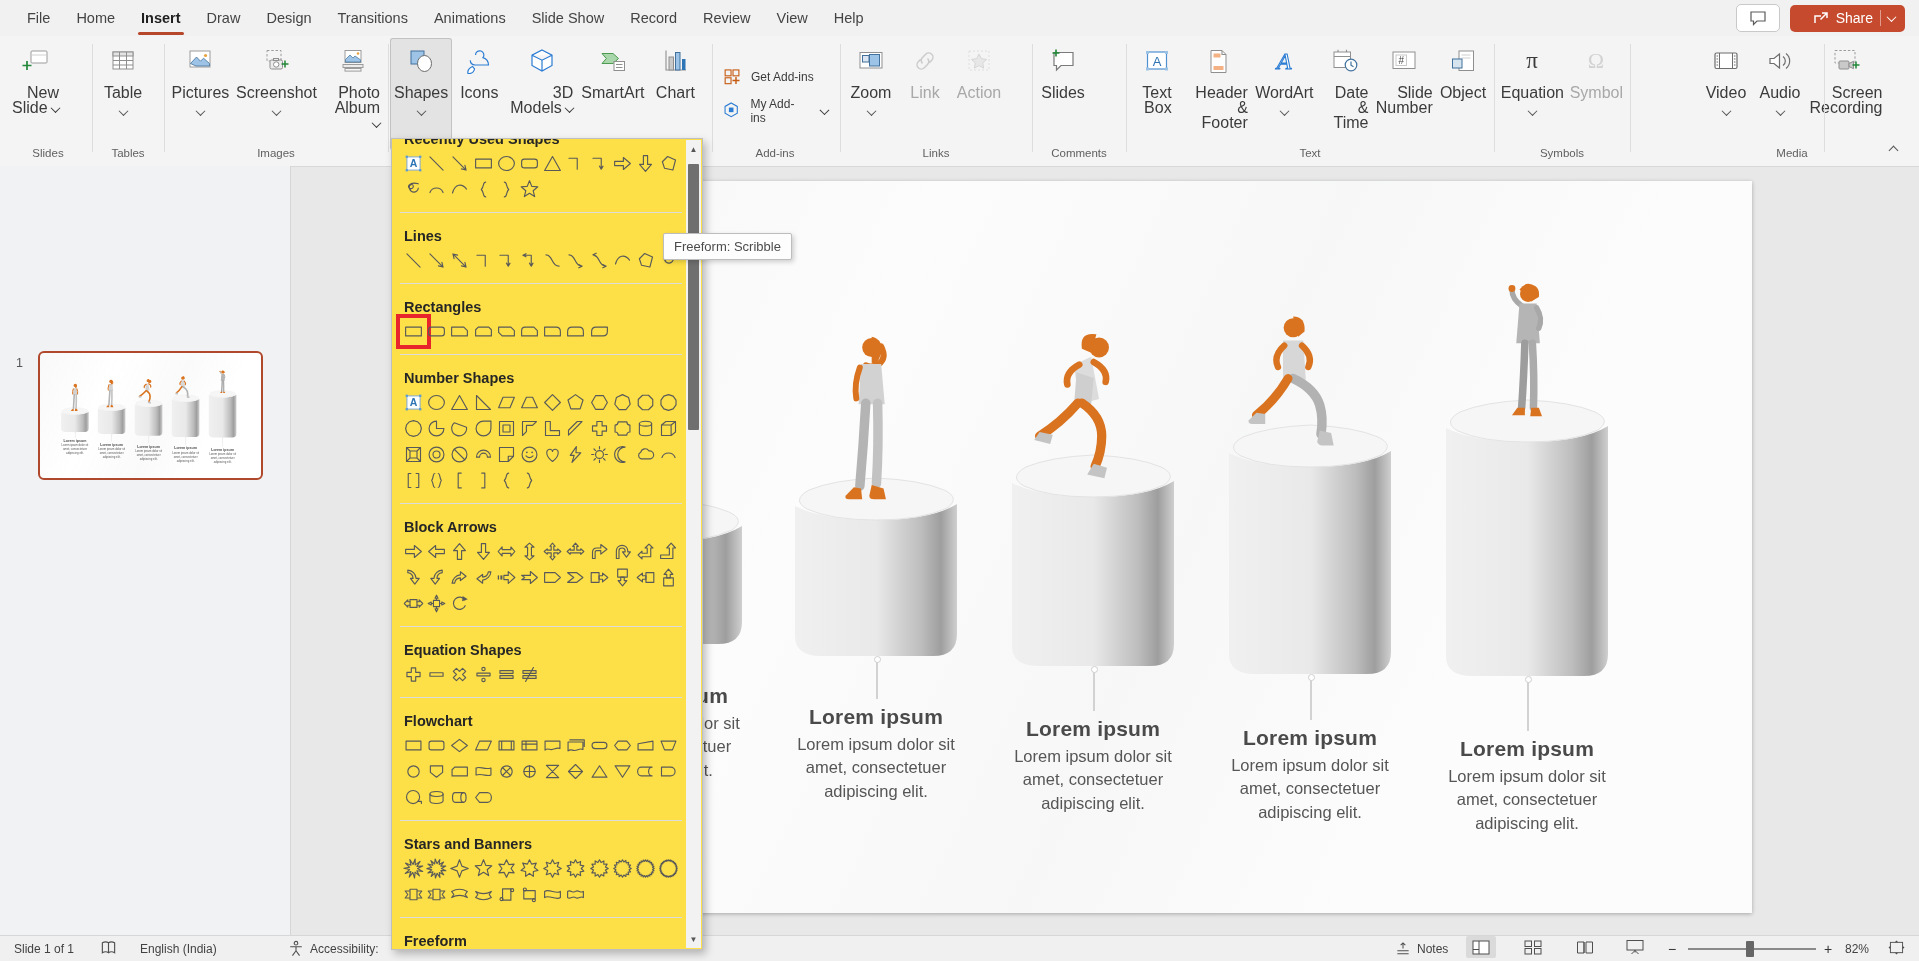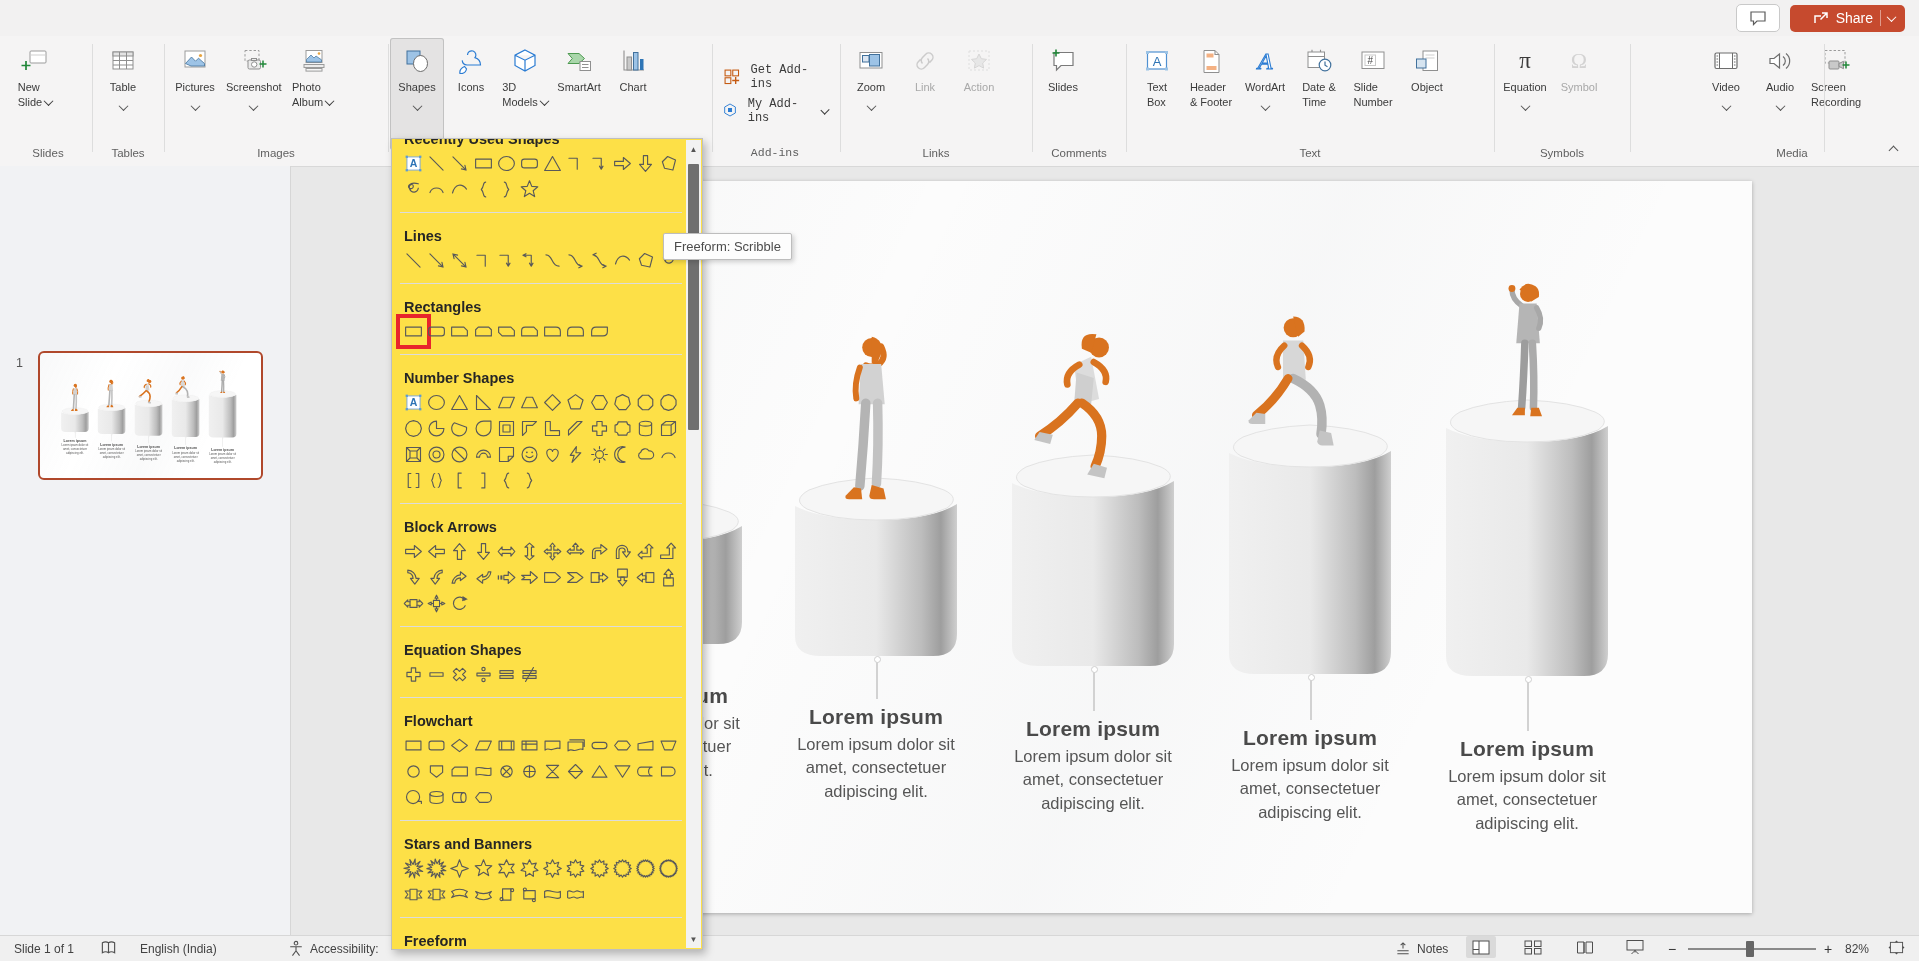--- a/index.html
+++ b/index.html
@@ -14,21 +14,21 @@
   #comment-top{width:42px;height:26px;border:1px solid #c9c9c9;border-radius:5px;background:#fff;display:flex;align-items:center;justify-content:center;}
   #share-btn{height:27px;border-radius:5px;padding:0 10px 0 10px;display:flex;align-items:center;gap:7px;color:#fff;font-size:14px;}
   .chev{display:inline-block;width:6px;height:6px;border-right:1.4px solid currentColor;border-bottom:1.4px solid currentColor;transform:rotate(45deg) translate(-1px,-1px);}
   .chev.up{transform:rotate(-135deg);}
   
   #ribbon{position:absolute;left:0;top:36px;width:1919px;height:130px;background:#f5f4f4;border-bottom:1px solid #d8d8d8;}
   .rgroup{position:absolute;top:2px;height:124px;}
   .rbtns{display:flex;align-items:flex-start;height:112px;}
   .rbtn{display:flex;flex-direction:column;align-items:center;min-width:46px;padding:4px 4px 0 4px;height:108px;border-radius:3px;}
   .rbtn .ric{height:38px;display:flex;align-items:center;justify-content:center;}
-  .rbtn .rlb{font-size:11px;line-height:15px;text-align:left;color:#3b3b3b;}
+  .rbtn .rlb{font-size:16px;line-height:15px;text-align:right;margin-top:5px;color:#3b3b3b;}
   .rbtn .chevline{margin-top:2px;color:#555;}
   .rbtn.disabled .rlb{color:#a8a8a8;}
   .rbtn.disabled .ric{opacity:.45;filter:grayscale(1);}
   .rbtn.selected{background:#e4e3e3;box-shadow:inset 0 0 0 1px #c2c2c2;}
   .glabel{position:absolute;bottom:3px;left:0;right:0;text-align:center;font-size:11.5px;color:#5f5f5f;}
   .gdivider{position:absolute;top:8px;height:108px;width:1px;background:#ddd;}
   .stackbtn{display:flex;align-items:center;gap:7px;font-size:12px;height:30px;padding:2px 8px;border-radius:3px;color:#3b3b3b;}
   #ribbon-collapse{position:absolute;right:22px;bottom:8px;color:#555;}
   
   #leftpanel{position:absolute;left:0;top:166px;width:290px;height:769px;background:#f1f2f4;border-right:1px solid #d6d6d6;}
@@ -67,20 +67,34 @@
   .sb-btn{padding:0 6px;border-radius:2px;height:22px;display:flex;align-items:center;justify-content:center;}
   .sb-btn.on{background:#dadada;}
   #zoomtrack{width:128px;height:2px;background:#8a8a8a;position:relative;}
   #zoomthumb{position:absolute;left:45%;top:-7px;width:8px;height:16px;background:#666;border-radius:1px;}
   .zlabel{font-size:14px;color:#333;}
 </style>
 </head>
 <body>
 
 <div id="menubar">
+  <div id="menu-tabs" style="display:flex;height:36px;margin-left:14px;">
+      <div class="mtab">File</div>
+      <div class="mtab">Home</div>
+      <div class="mtab active">Insert</div>
+      <div class="mtab">Draw</div>
+      <div class="mtab">Design</div>
+      <div class="mtab">Transitions</div>
+      <div class="mtab">Animations</div>
+      <div class="mtab">Slide Show</div>
+      <div class="mtab">Record</div>
+      <div class="mtab">Review</div>
+      <div class="mtab">View</div>
+      <div class="mtab">Help</div>
+    </div>
   <div id="mb-right">
     <div id="comment-top">
       <svg width="18" height="16" viewBox="0 0 18 16">
           <path d="M2 2 h14 v9 h-8 l-3.5 3.5 v-3.5 H2 Z" fill="none" stroke="#5b5b5b" stroke-width="1.2"></path>
         </svg>
     </div>
     <div id="share-btn" style="background: rgb(198, 74, 46); padding-left: 23px;">
       <svg width="16" height="14" viewBox="0 0 16 14">
           <path d="M2 12 V5 h6 M9 2 h5 v5 M14 2 L7.5 8.5" fill="none" stroke="#fff" stroke-width="1.5"></path>
         </svg>
@@ -214,21 +228,21 @@
                 <rect x="8" y="9" width="4.5" height="13" fill="#c9c9c9" stroke="#8f8f8f"></rect>
                 <rect x="14.5" y="4.5" width="4.5" height="17.5" fill="#9dc3e6" stroke="#41719c"></rect>
                 <rect x="21" y="11" width="3.5" height="11" fill="#2e75b6"></rect>
               </svg>
             </span>
             <span class="rlb">Chart</span>
           </div>
         </div>
       </div>
       <div class="gdivider" style="left: 712px;"></div>
-      <div class="rgroup" style="left: 714px; width: 122px; font-family: Liberation Mono, monospace;">
+      <div class="rgroup" style="left: 714px; width: 122px;">
         <div class="rbtns" style="flex-direction: column; justify-content: center; height: 112px;">
           <div class="stackbtn">
             <svg width="22" height="24" viewBox="0 0 28 26">
               <rect x="4" y="4" width="7.5" height="7.5" fill="none" stroke="#c55a11" stroke-width="1.4"></rect>
               <rect x="14" y="4" width="7.5" height="7.5" fill="none" stroke="#c55a11" stroke-width="1.4"></rect>
               <rect x="4" y="14" width="7.5" height="7.5" fill="none" stroke="#c55a11" stroke-width="1.4"></rect>
               <path d="M17.8 13 v9 M13.3 17.5 h9" stroke="#c55a11" stroke-width="1.8"></path>
             </svg>
             <span>Get Add-ins</span>
           </div>

